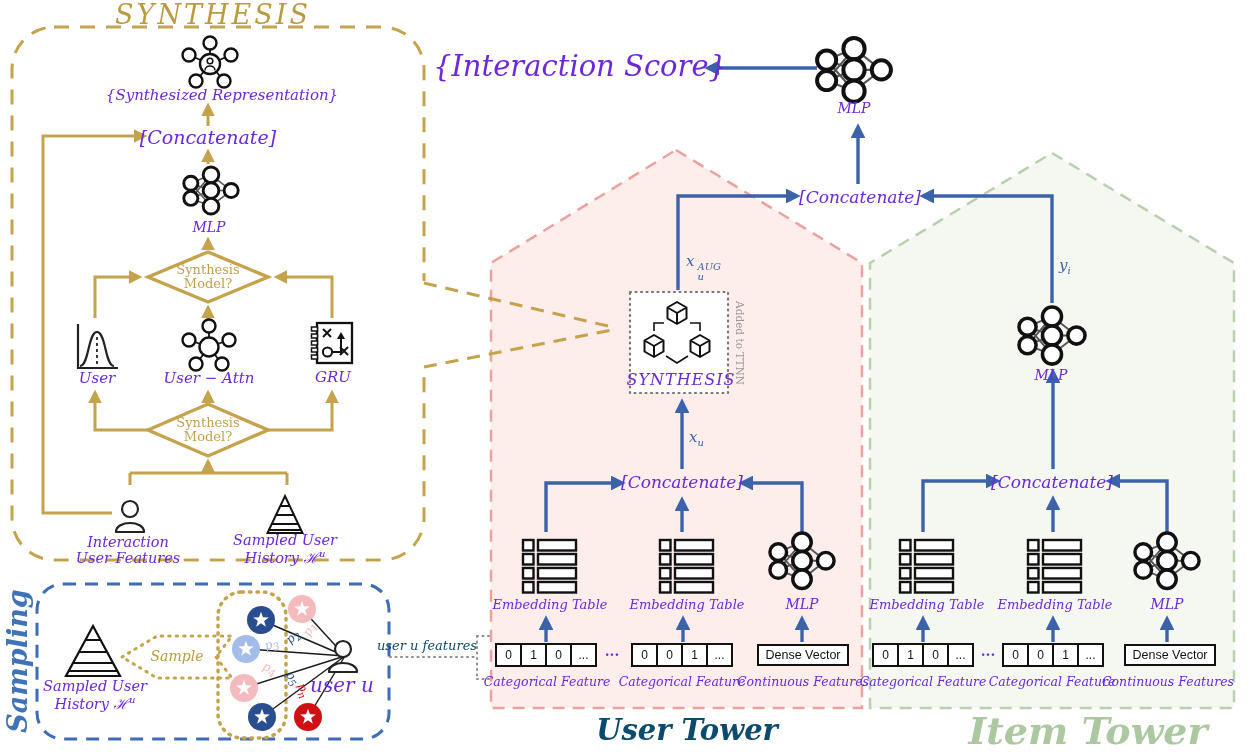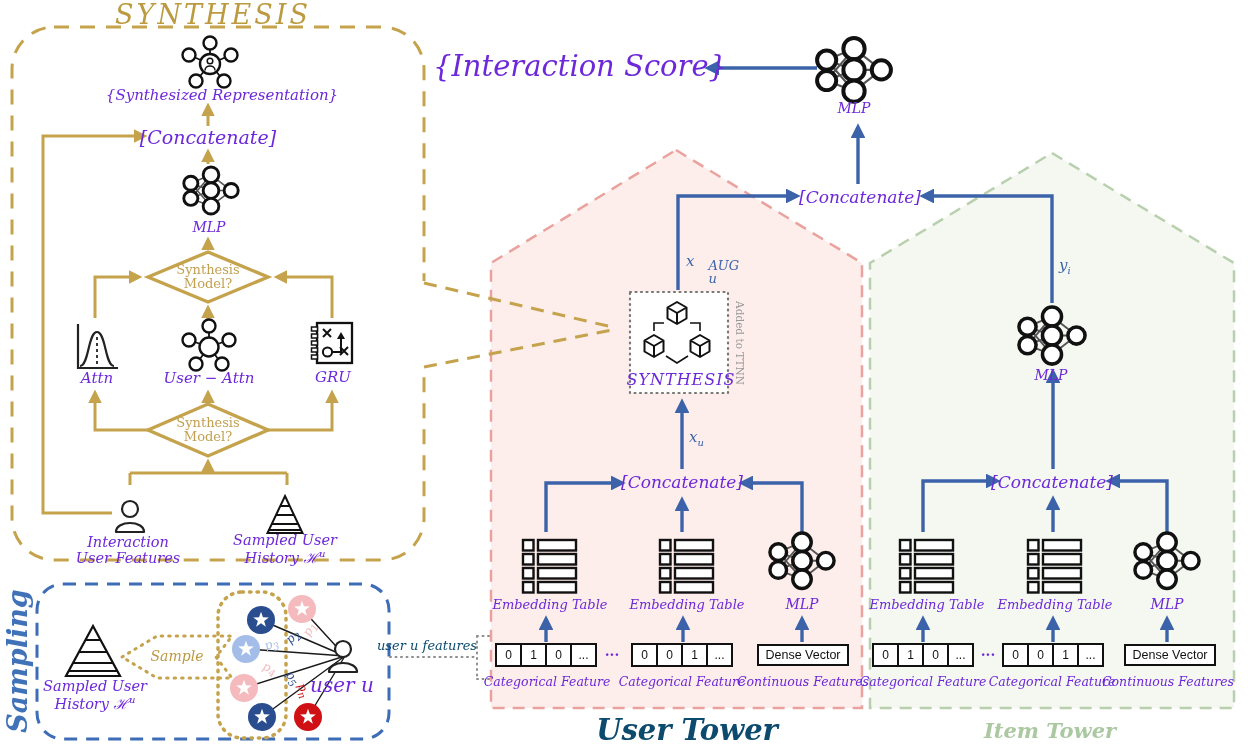--- a/index.html
+++ b/index.html
@@ -8,22 +8,22 @@
   .canvas > svg{position:absolute;left:0;top:0}
   .lbl{position:absolute;font-family:"DejaVu Serif",serif;font-style:italic;color:#6d28d9;
        white-space:nowrap;z-index:3;line-height:1.08}
   .c{transform:translate(-50%,-50%);text-align:center}
   .gold{color:#bb9a40}
   .blue{color:#3c63a9}
   .gray{color:#0c4a6e}
   .nrm{font-style:normal}
   sup{font-size:10px}
   sub{font-size:10px}
-  .mst{display:inline-flex;flex-direction:column;line-height:1;font-size:13px;
-       vertical-align:-4px;margin-left:14px;font-style:italic}
+  .mst{display:inline-flex;flex-direction:column;line-height:1;font-size:10px;
+       vertical-align:-4px;margin-left:3px;font-style:italic}
   .vec{position:absolute;display:flex;border:2px solid #111;background:#fff;z-index:3}
   .cell{width:23px;height:20px;border-right:2px solid #111;display:flex;align-items:center;
         justify-content:center;font:12px "Liberation Sans",sans-serif;color:#111}
   .cell:last-child{border-right:none}
   .dense{position:absolute;width:88px;height:18px;border:2.5px solid #111;background:#fff;
          display:flex;align-items:center;justify-content:center;
          font:12.5px "Liberation Sans",sans-serif;color:#111;z-index:3}
 </style>
 </head>
 <body>
@@ -262,21 +262,21 @@
 <div class="lbl c gold" style="left:213px;top:15px;font-size:27px;letter-spacing:3px">SYNTHESIS</div>
 <div class="lbl c" style="left:222px;top:95px;font-size:15px">{Synthesized Representation}</div>
 <div class="lbl c" style="left:208px;top:137px;font-size:19px">[Concatenate]</div>
 <div class="lbl c" style="left:209px;top:228px;font-size:14px">MLP</div>
 <div class="lbl c nrm" style="left:208px;top:277px;font-size:13px;color:#c2a050">
   <span>Synthesis</span><br><span>Model?</span>
 </div>
 <div class="lbl c nrm" style="left:208px;top:430px;font-size:13px;color:#c2a050">
   <span>Synthesis</span><br><span>Model?</span>
 </div>
-<div class="lbl c" style="left:97px;top:378px;font-size:15px">Attn</div>
+<div class="lbl c" style="left:97px;top:378px;font-size:15px">User</div>
 <div class="lbl c" style="left:209px;top:378px;font-size:15px">User − Attn</div>
 <div class="lbl c" style="left:333px;top:377px;font-size:15px">GRU</div>
 <div class="lbl c" style="left:128px;top:551px;font-size:14.5px">
   <span>Interaction</span><br><span>User Features</span>
 </div>
 <div class="lbl c" style="left:285px;top:550px;font-size:14.5px">
   <span>Sampled User</span><br>
   <span>History</span> <span>ℋ</span><sup>u</sup>
 </div>
 
@@ -357,15 +357,15 @@
 <div class="vec" style="left:1002px;top:643px">
   <span class="cell">0</span>
       <span class="cell">0</span>
       <span class="cell">1</span>
       <span class="cell">...</span>
 </div>
 <div class="dense" style="left:1124px;top:644px">Dense Vector</div>
 <div class="lbl c" style="left:923px;top:682px;font-size:12.5px">Categorical Feature</div>
 <div class="lbl c" style="left:1052px;top:682px;font-size:12.5px">Categorical Feature</div>
 <div class="lbl c" style="left:1168px;top:682px;font-size:12.5px">Continuous Features</div>
-<div class="lbl c" style="left:1050px;top:731px;font-size:21px;font-weight:600;color:#abc8a1">Item Tower</div>
+<div class="lbl c" style="left:1088px;top:731px;font-size:38px;font-weight:600;color:#abc8a1">Item Tower</div>
 
 </div>
 
 </body></html>

